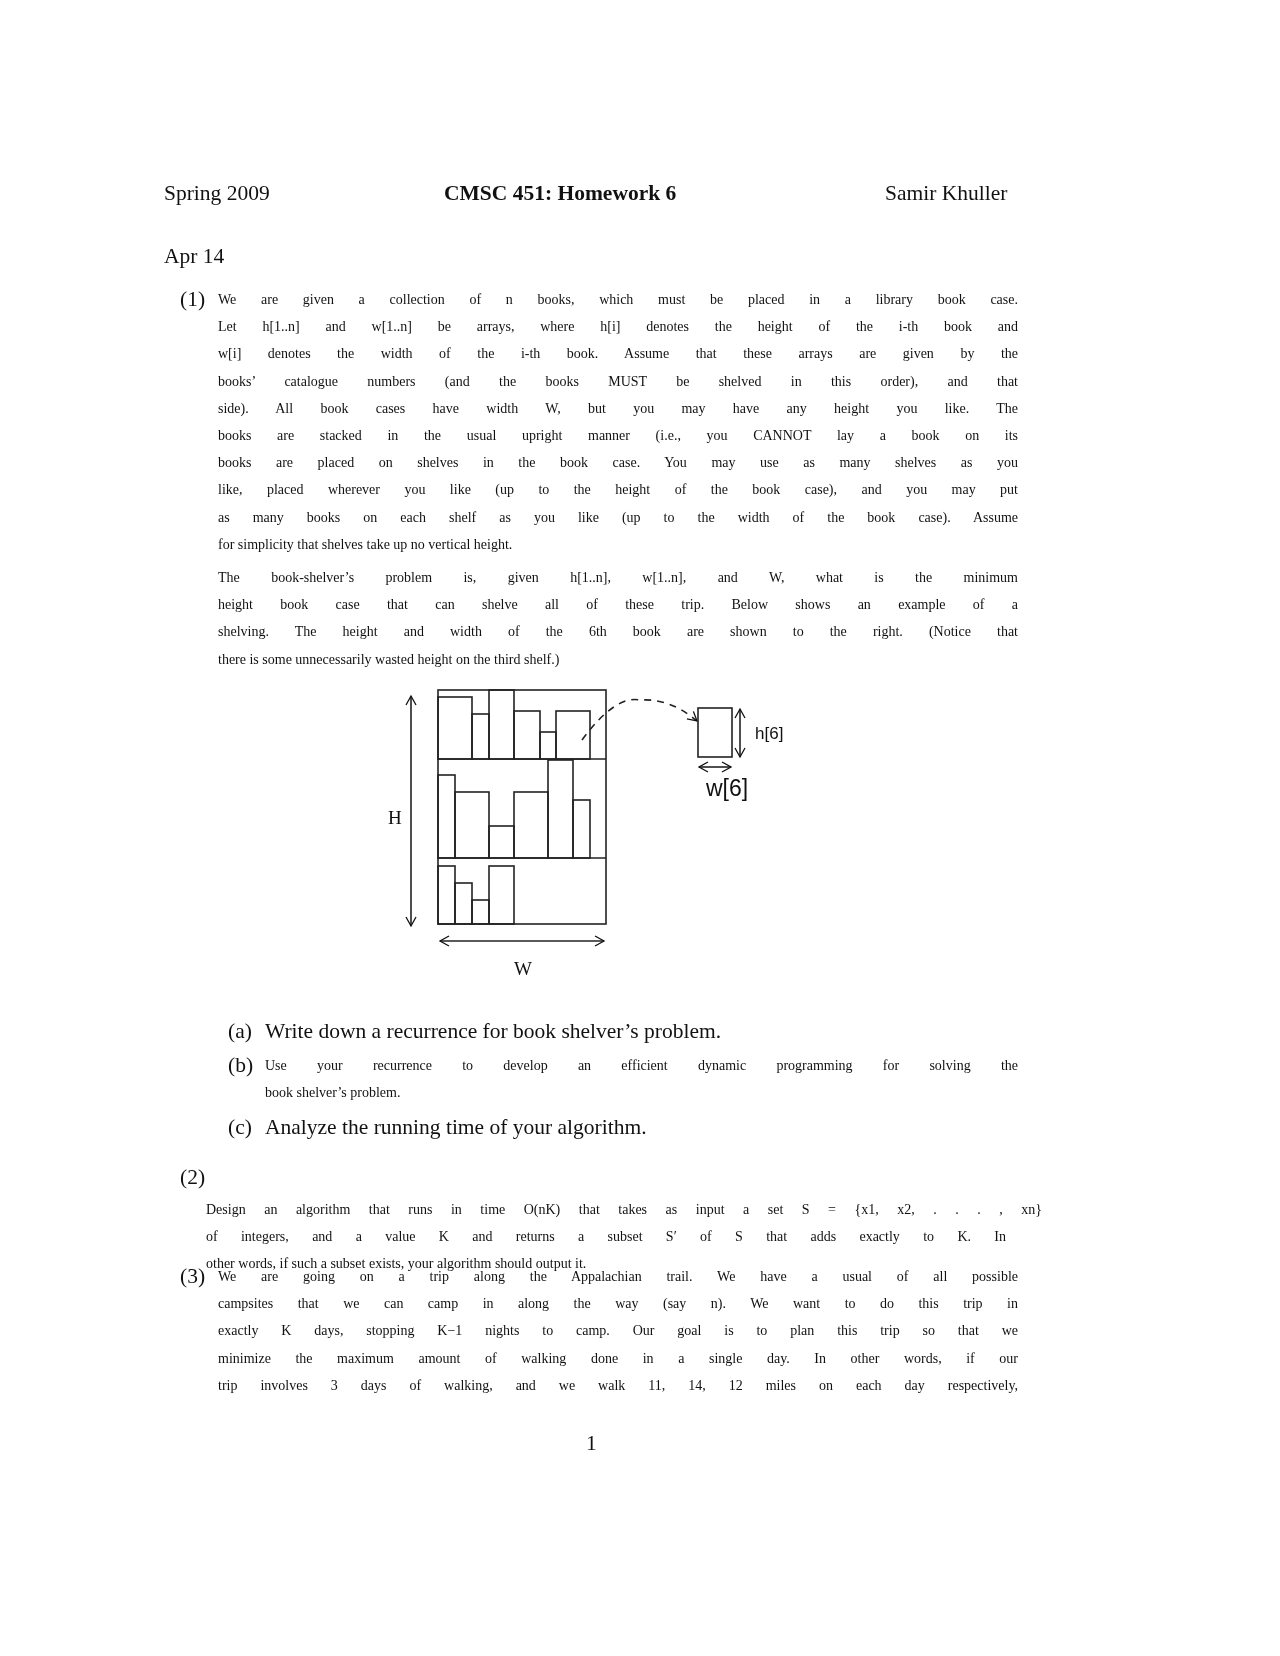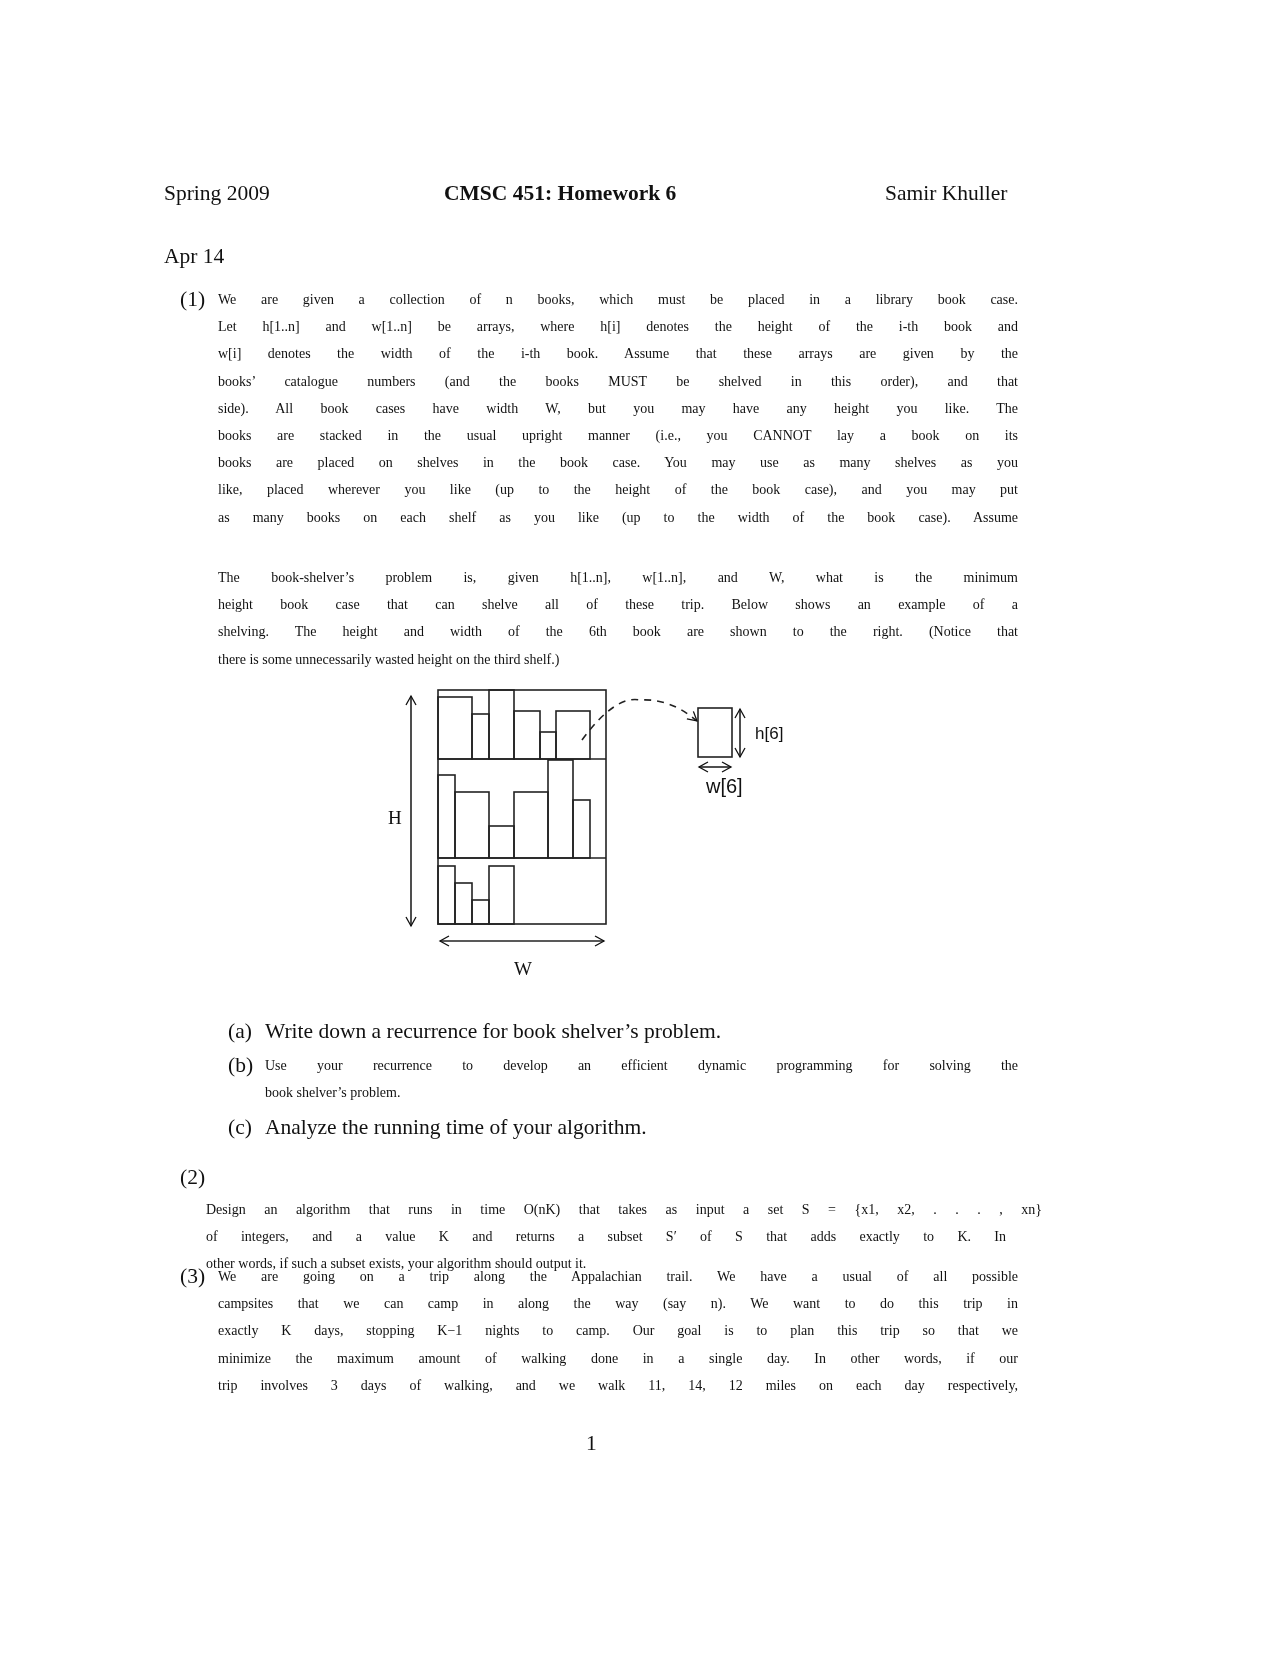--- a/index.html
+++ b/index.html
@@ -27,20 +27,21 @@
 <div class="para" style="left:218px; top:286px; width:800px;">
   <span class="line">We are given a collection of n books, which must be placed in a library book case.</span>
   <span class="line">Let h[1..n] and w[1..n] be arrays, where h[i] denotes the height of the i-th book and</span>
   <span class="line">w[i] denotes the width of the i-th book. Assume that these arrays are given by the</span>
   <span class="line">books’ catalogue numbers (and the books MUST be shelved in this order), and that</span>
   <span class="line">side). All book cases have width W, but you may have any height you like. The</span>
   <span class="line">books are stacked in the usual upright manner (i.e., you CANNOT lay a book on its</span>
   <span class="line">books are placed on shelves in the book case. You may use as many shelves as you</span>
   <span class="line">like, placed wherever you like (up to the height of the book case), and you may put</span>
   <span class="line">as many books on each shelf as you like (up to the width of the book case). Assume</span>
+  <span class="line last">for simplicity that shelves take up no vertical height.</span>
 </div>
 
 <div class="para" style="left:218px; top:564px; width:800px;">
   <span class="line">The book-shelver’s problem is, given h[1..n], w[1..n], and W, what is the minimum</span>
   <span class="line">height book case that can shelve all of these trip. Below shows an example of a</span>
   <span class="line">shelving. The height and width of the 6th book are shown to the right. (Notice that</span>
   <span class="line last">there is some unnecessarily wasted height on the third shelf.)</span>
 </div>
 
 <svg class="abs" style="left:0; top:0;" width="1280" height="1656">
@@ -87,21 +88,21 @@
     <rect x="698" y="708" width="34" height="49"></rect>
 
     <line x1="740" y1="709" x2="740" y2="757" marker-start="url(#ahs)" marker-end="url(#ah)"></line>
 
     <line x1="699" y1="767" x2="731" y2="767" marker-start="url(#ahs)" marker-end="url(#ah)"></line>
   </g>
 </svg>
 <div class="abs" style="left:388px; top:807px; font-family:'Liberation Serif','DejaVu Serif',serif; font-size:19px;">H</div>
 <div class="abs" style="left:514px; top:958px; font-family:'Liberation Serif','DejaVu Serif',serif; font-size:19px;">W</div>
 <div class="abs" style="left:755px; top:724px; font-family:'Liberation Sans','DejaVu Sans',sans-serif; font-size:17px;">h[6]</div>
-<div class="abs" style="left:706px; top:775px; font-family:'Liberation Sans','DejaVu Sans',sans-serif; font-size:20px;">w[6]</div>
+<div class="abs" style="left:706px; top:775px; font-family:'Liberation Sans','DejaVu Sans',sans-serif; font-size:23px;">w[6]</div>
 
 <div class="num" style="left:228px; top:1018px;">(a)</div>
 <div class="abs t" style="left:265px; top:1018px;">Write down a recurrence for book shelver’s problem.</div>
 
 <div class="num" style="left:228px; top:1052px;">(b)</div>
 <div class="para" style="left:265px; top:1052px; width:753px;">
   <span class="line">Use your recurrence to develop an efficient dynamic programming for solving the</span>
   <span class="line last">book shelver’s problem.</span>
 </div>
 

